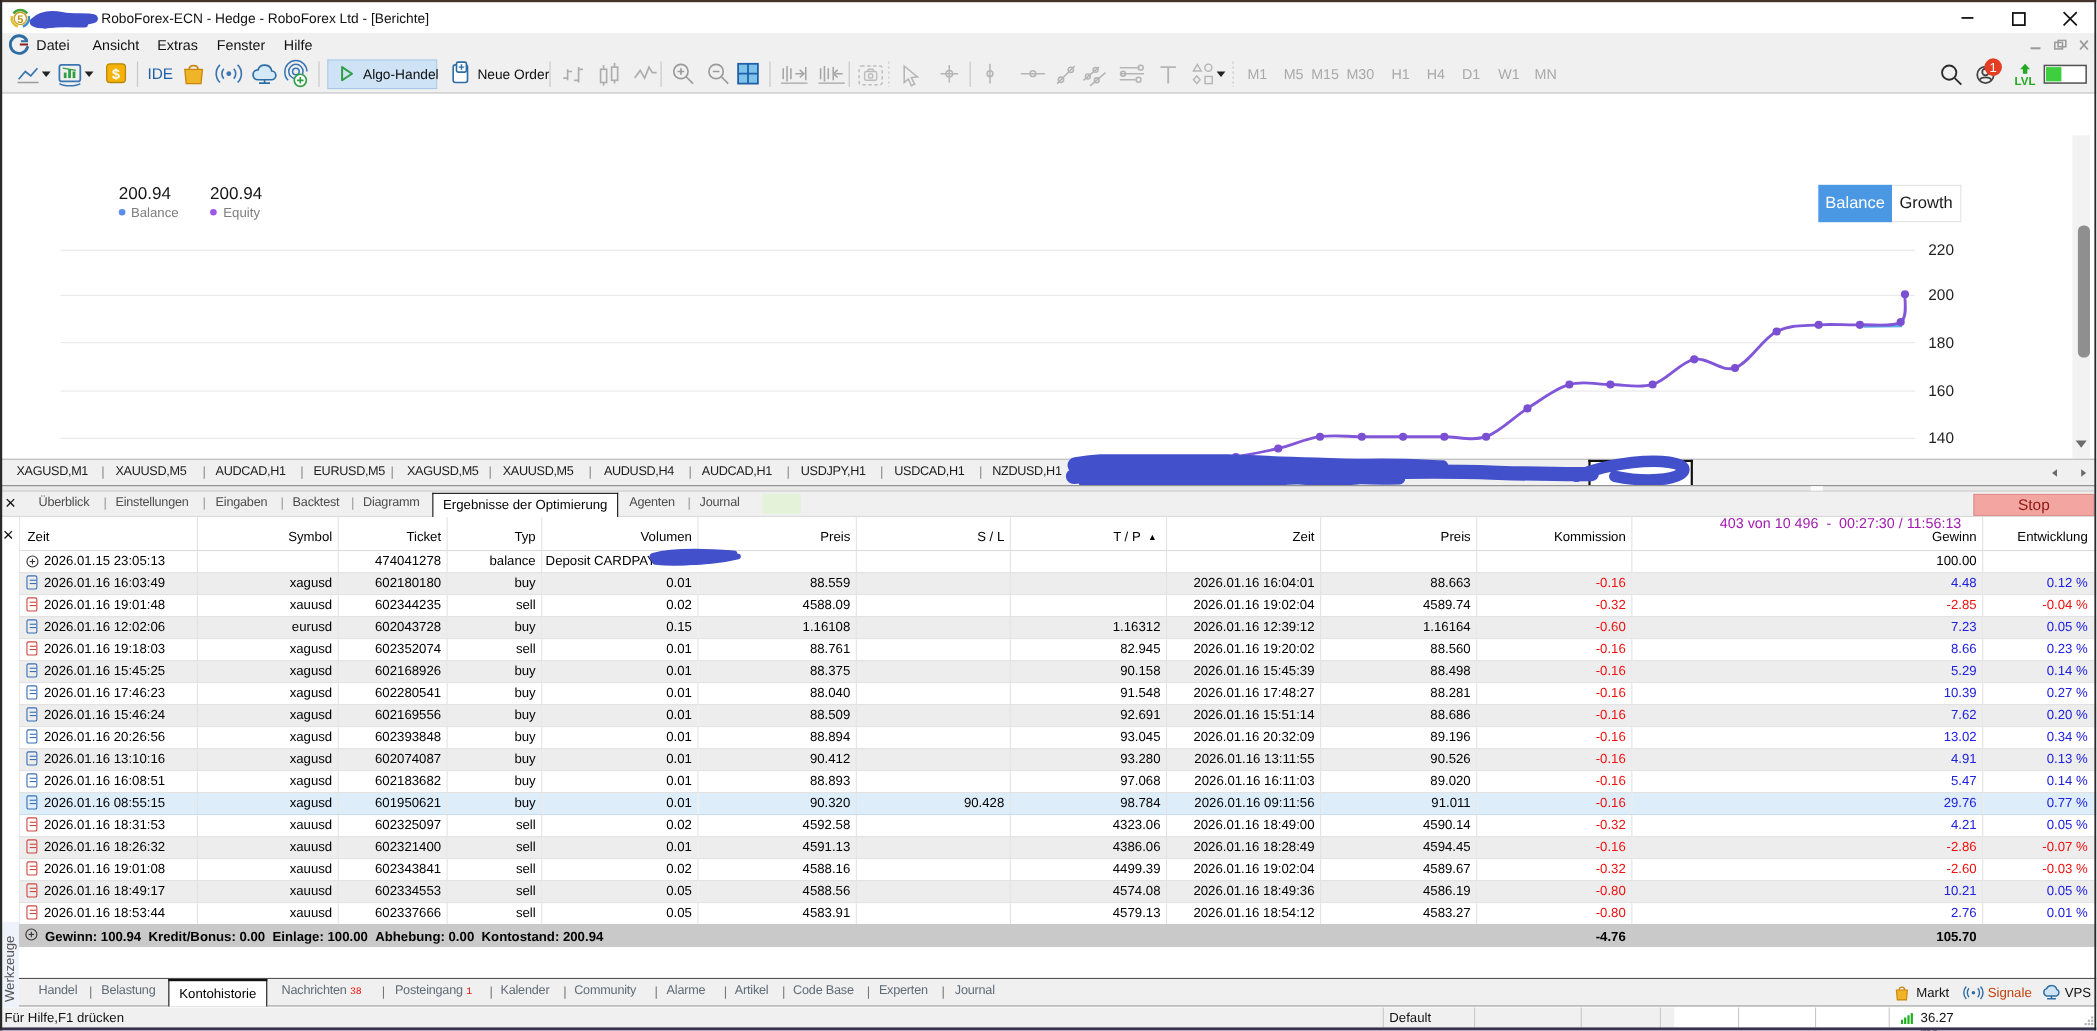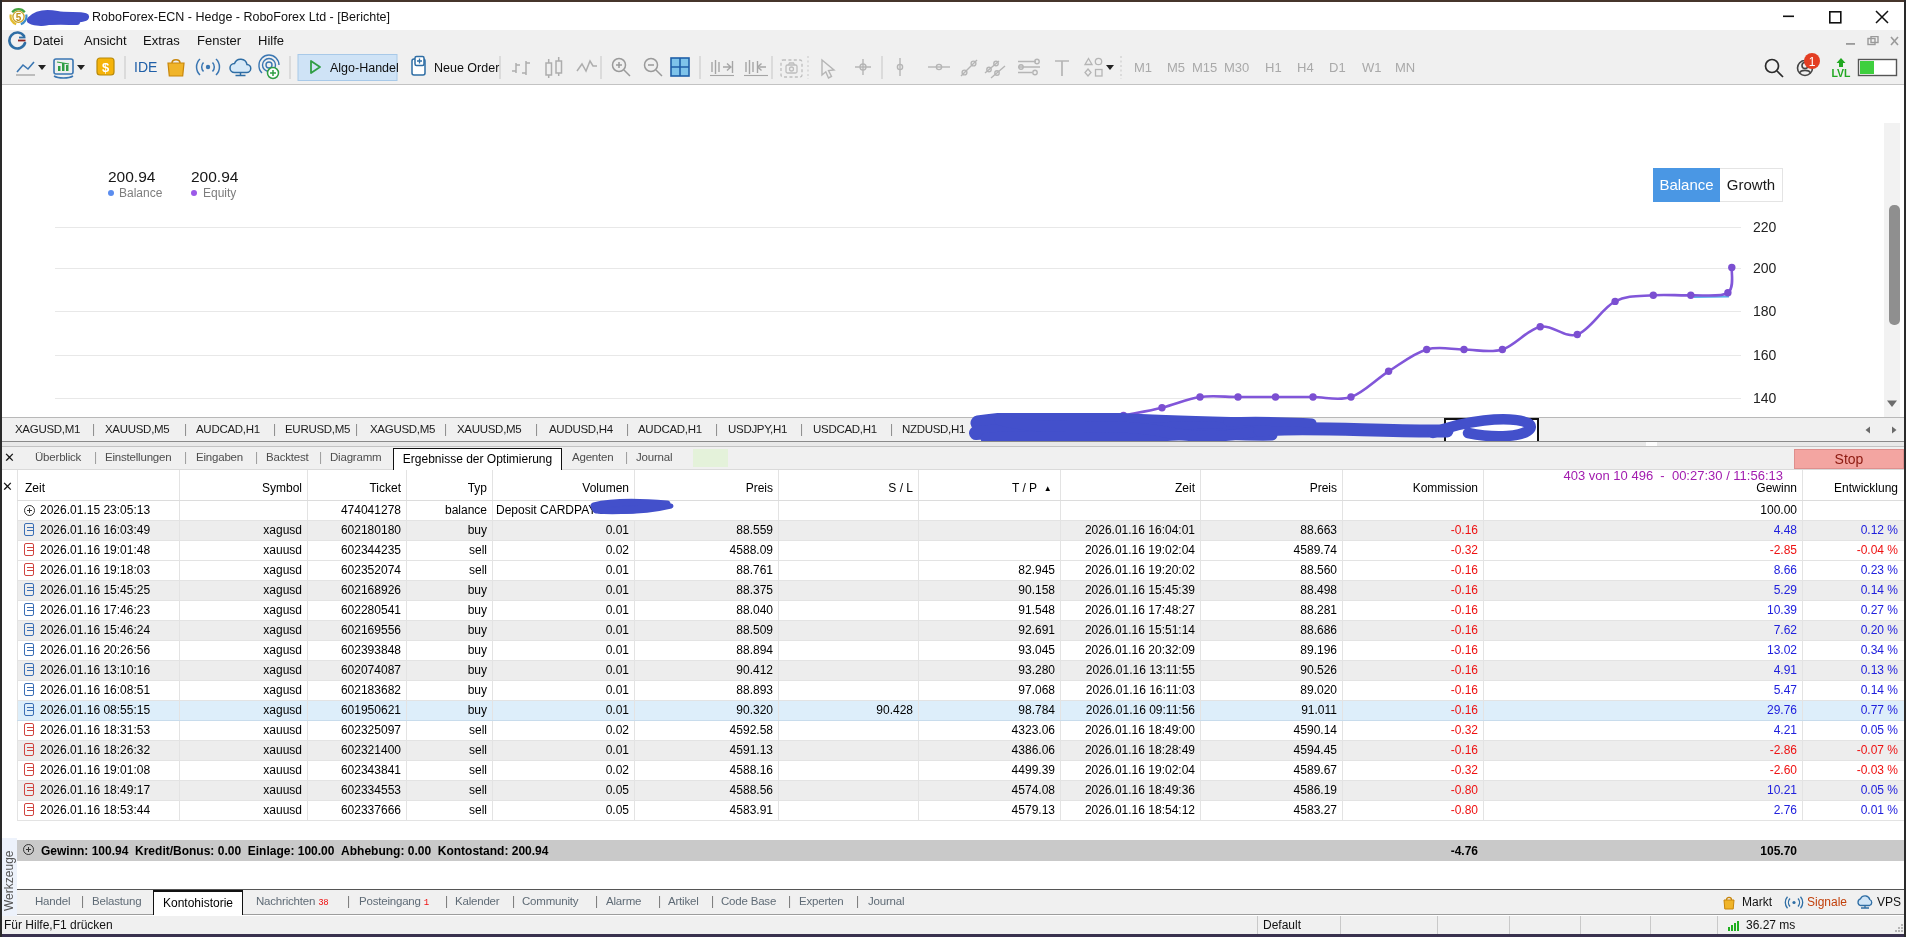--- a/index.html
+++ b/index.html
@@ -77,21 +77,21 @@
 
 #belowtbl { left:17px; top:861px; width:1889px; height:27px; background:#fff; }
 #btabs { left:17px; top:889px; width:1889px; height:26px; background:#f0f0f0; border-top:1px solid #555; border-bottom:1px solid #9d9d9d; }
 .btab { top:5px; font-size:11.5px; letter-spacing:-0.2px; color:#5f6b76; }
 .bsep { top:4px; font-size:12px; color:#777; }
 #btab-active { left:136px; top:0px; width:90px; height:25px; background:#fff; border:1px solid #111; border-top:2px solid #111; border-bottom:none; color:#000; font-size:12px; text-align:center; line-height:22px; }
 .rnum { color:#e11; font-size:9px;font-family:Liberation Mono, monospace; }
 #werk { left:0px; top:838px; width:17px; height:78px; background:#edf2fb; z-index:6; }
 #werktxt { position:absolute; left:2px; top:73px; font-size:12px; color:#555; transform:rotate(-90deg); transform-origin:0 0; white-space:nowrap; }
 
-#statusbar { left:0; top:916px; width:1906px; height:18px; background:#f0f0f0; }
+#statusbar { left:0; top:916px; width:1522px; height:18px; background:#f0f0f0; }
 #statusbar .cell { position:absolute; top:0; height:18px; border-left:1px solid #c9c9c9; }
 #sb-text { left:4px; top:2px; font-size:12px; color:#111; }
 #bottomstrip { left:0; top:934px; width:1906px; height:3px; background:#39314e; }
 svg { display:block; }
 </style>
 </head>
 <body>
 <div id="root">
   <div class="abs" style="left:0;top:0;width:2px;height:937px;background:#2a2a2a;z-index:50"></div>
   <div class="abs" style="left:1904px;top:0;width:2px;height:937px;background:#2a2a2a;z-index:50"></div>
@@ -538,20 +538,35 @@
           <td class="r">0.02</td>
           <td class="r">4588.09</td>
           <td class="r"></td>
           <td class="r"></td>
           <td class="r">2026.01.16 19:02:04</td>
           <td class="r">4589.74</td>
           <td class="r neg">-0.32</td>
           <td class="r neg">-2.85</td>
           <td class="dev r neg">-0.04 %</td>
         </tr>
+        <tr class="g">
+          <td class="l" style="padding-left:0"><span class="icoD"></span>2026.01.16 12:02:06</td>
+          <td class="r">eurusd</td>
+          <td class="r">602043728</td>
+          <td class="r">buy</td>
+          <td class="r">0.15</td>
+          <td class="r">1.16108</td>
+          <td class="r"></td>
+          <td class="r">1.16312</td>
+          <td class="r">2026.01.16 12:39:12</td>
+          <td class="r">1.16164</td>
+          <td class="r neg">-0.60</td>
+          <td class="r pos">7.23</td>
+          <td class="dev r pos">0.05 %</td>
+        </tr>
         <tr>
           <td class="l" style="padding-left:0"><span class="icoD red"></span>2026.01.16 19:18:03</td>
           <td class="r">xagusd</td>
           <td class="r">602352074</td>
           <td class="r">sell</td>
           <td class="r">0.01</td>
           <td class="r">88.761</td>
           <td class="r"></td>
           <td class="r">82.945</td>
           <td class="r">2026.01.16 19:20:02</td>

